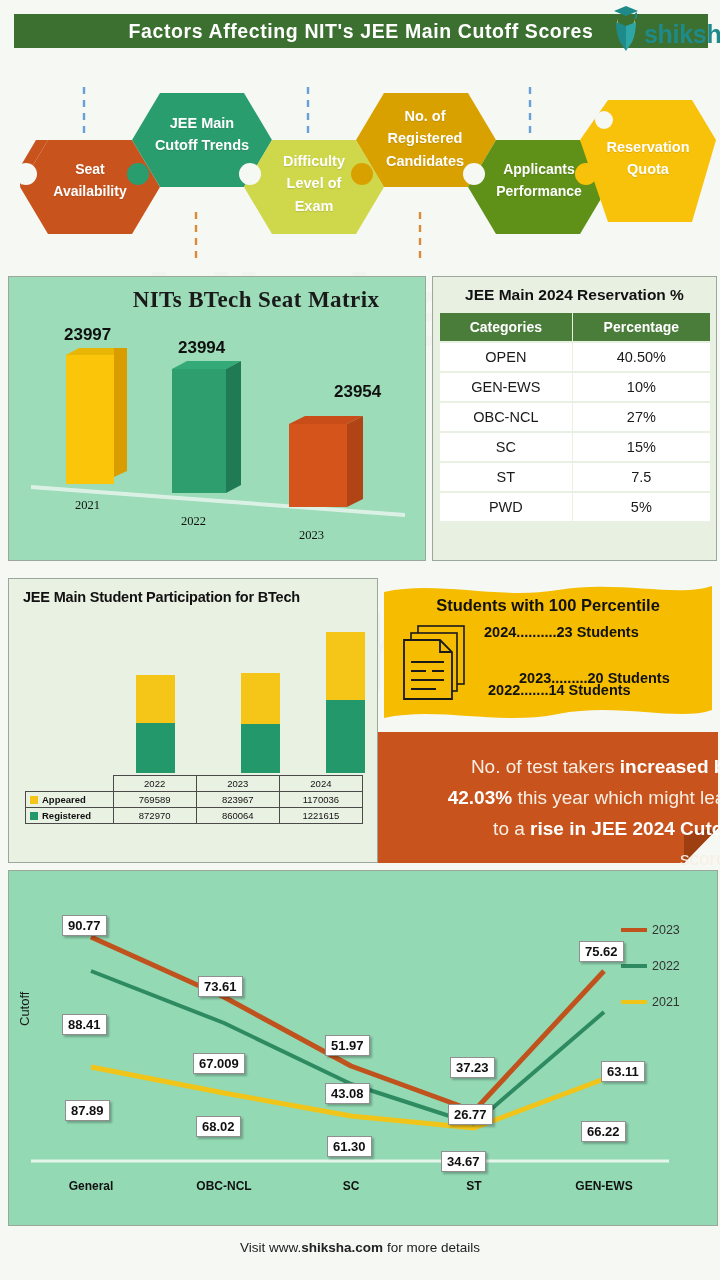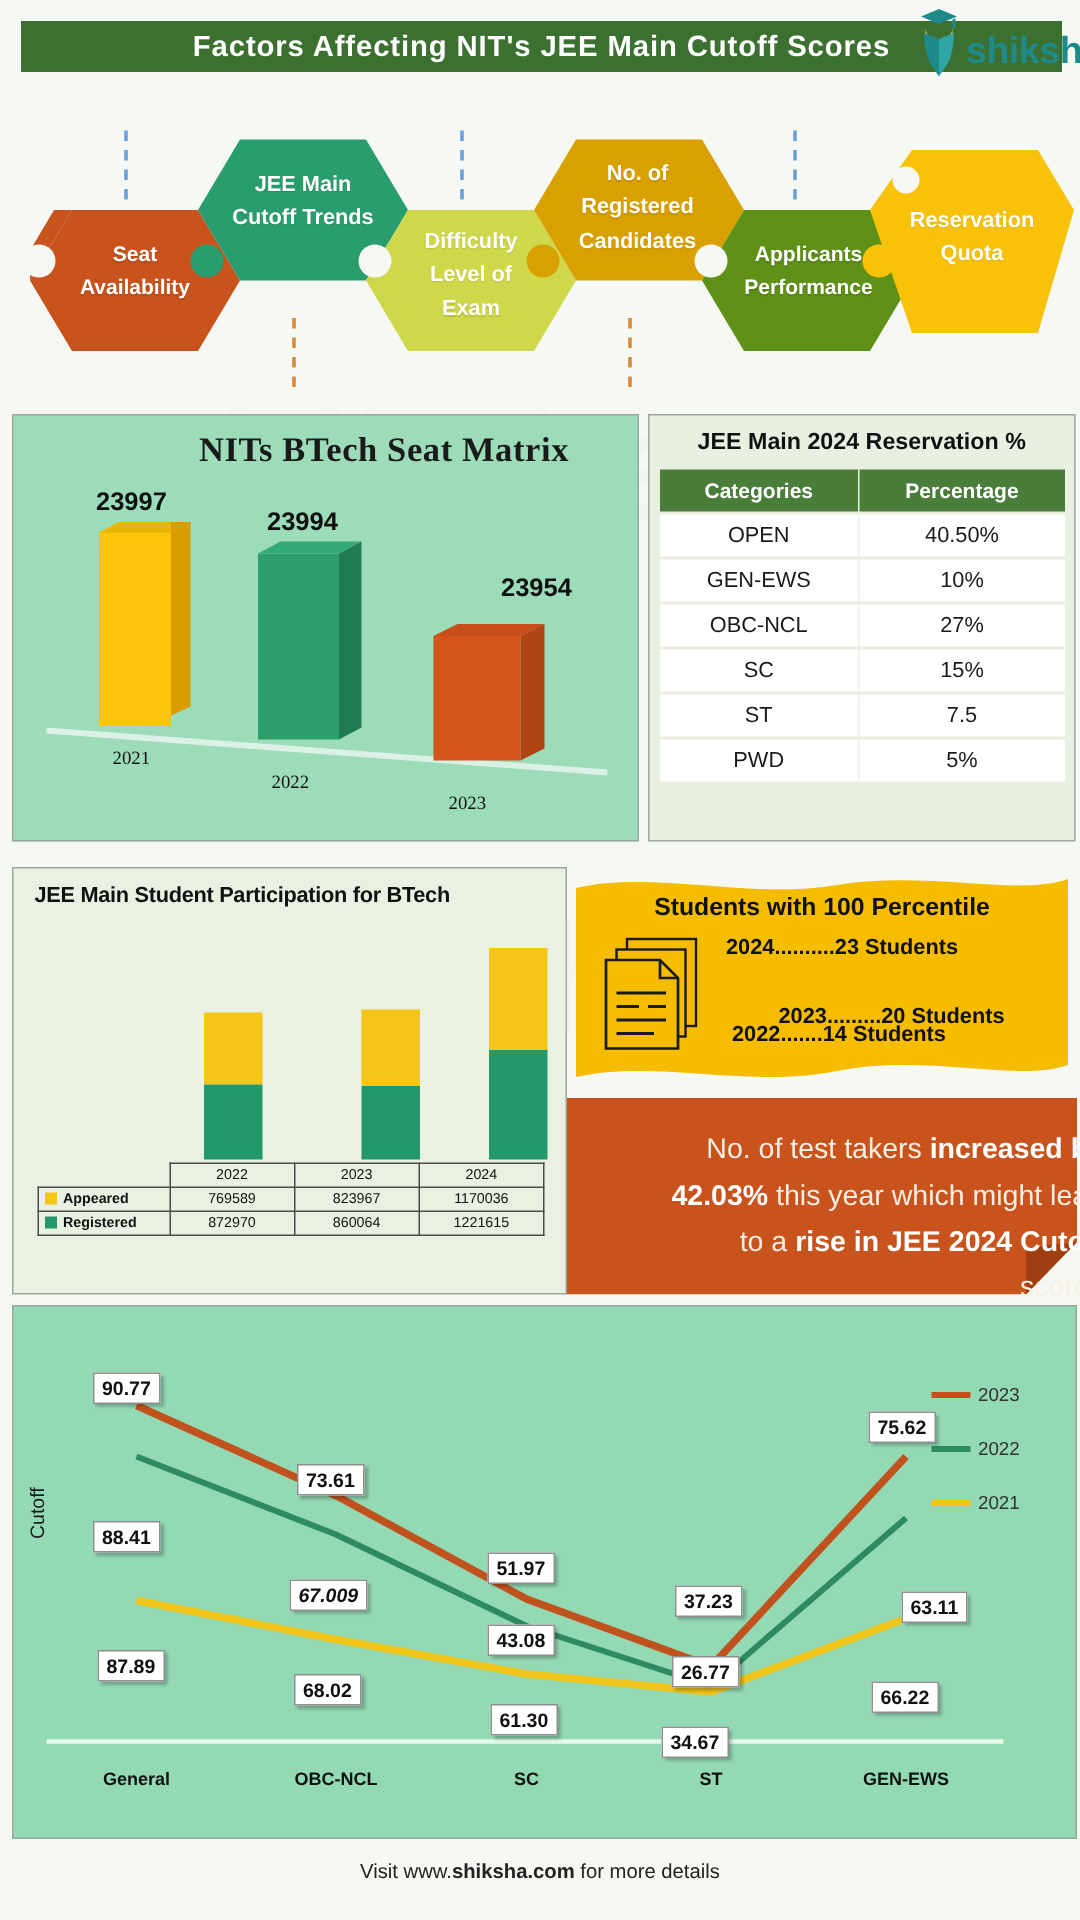--- a/index.html
+++ b/index.html
@@ -396,21 +396,21 @@
       </div>
     </div>
 
     <div class="dlabel" style="left:53px;  top:44px;">90.77</div>
     <div class="dlabel" style="left:189px; top:105px;">73.61</div>
     <div class="dlabel" style="left:316px; top:164px;">51.97</div>
     <div class="dlabel" style="left:439px; top:233px;">26.77</div>
     <div class="dlabel" style="left:570px; top:70px;">75.62</div>
 
     <div class="dlabel" style="left:53px;  top:143px;">88.41</div>
-    <div class="dlabel" style="left:184px; top:182px;font-style:italic;">67.009</div>
+    <div class="dlabel" style="left:184px; top:182px;">67.009</div>
     <div class="dlabel" style="left:316px; top:212px;">43.08</div>
     <div class="dlabel" style="left:441px; top:186px;">37.23</div>
     <div class="dlabel" style="left:592px; top:190px;">63.11</div>
 
     <div class="dlabel" style="left:56px;  top:229px;">87.89</div>
     <div class="dlabel" style="left:187px; top:245px;">68.02</div>
     <div class="dlabel" style="left:318px; top:265px;">61.30</div>
     <div class="dlabel" style="left:432px; top:280px;">34.67</div>
     <div class="dlabel" style="left:572px; top:250px;">66.22</div>
 

